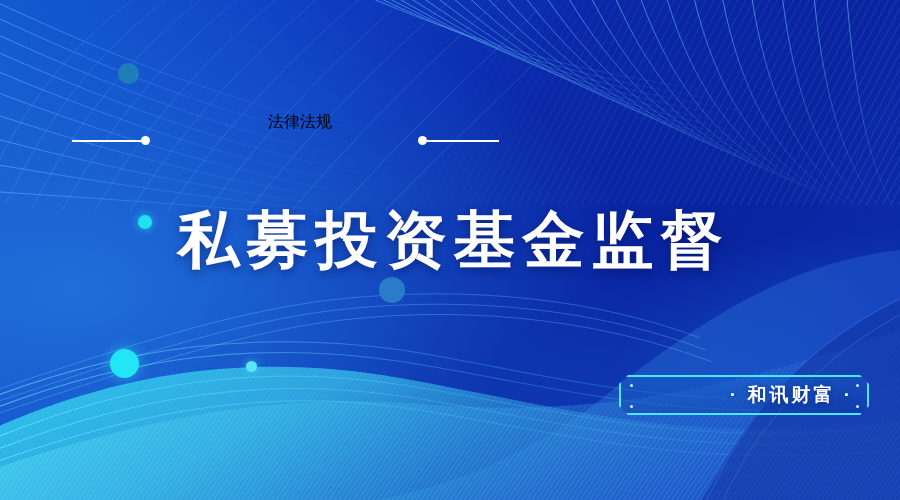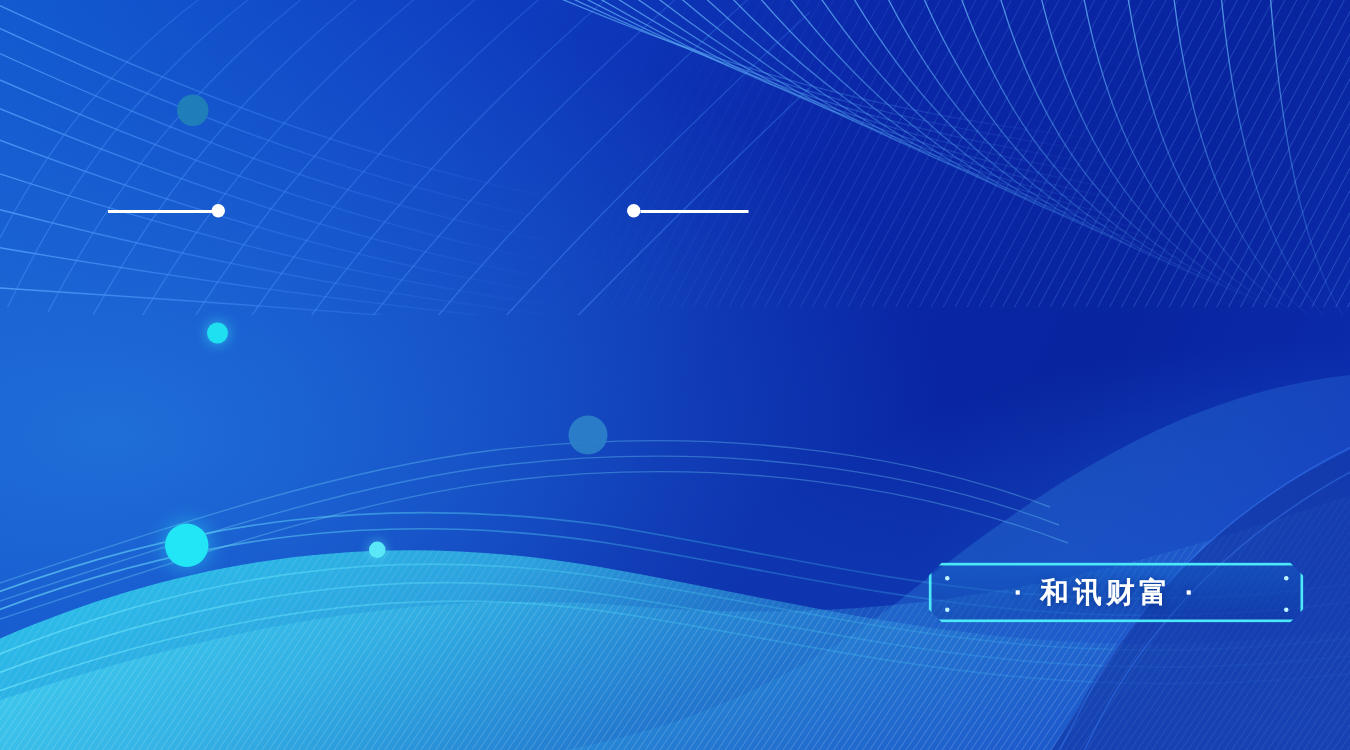--- a/index.html
+++ b/index.html
@@ -42,21 +42,21 @@
   #badge{
     position:absolute;left:619px;top:375px;width:250px;height:40px;
     box-sizing:border-box;
     background:linear-gradient(180deg,rgba(18,96,200,.42),rgba(10,52,160,.34));
     border:2px solid #4de8f8;
     clip-path:polygon(0 9px,9px 0,241px 0,250px 9px,250px 31px,241px 40px,9px 40px,0 31px);
     box-shadow:0 0 12px rgba(70,225,250,.45);
   }
   #badge-inner{
     position:absolute;left:619px;top:375px;width:234px;height:40px;
-    display:flex;align-items:center;justify-content:center;
+    display:flex;align-items:center;justify-content:flex-end;
     color:#ffffff;font-size:19px;font-weight:bold;letter-spacing:3px;text-indent:3px;
     text-shadow:0 1px 5px rgba(0,30,110,.6);
   }
   .badge-pip{position:absolute;width:3px;height:3px;border-radius:50%;background:#bff4ff;}
 </style>
 </head>
 <body>
 
 <div id="banner">
 
@@ -224,22 +224,26 @@
 
   <div class="dot" style="left:246px;top:361px;width:11px;height:11px;background:#5ae8f8;
               box-shadow:0 0 8px rgba(90,232,248,.6);"></div>
 
   <div class="rule" style="left:72px;top:140px;width:72px;"></div>
   <div class="rule-dot" style="left:141px;top:136px;"></div>
 
   <div class="rule-dot" style="left:418px;top:136px;"></div>
   <div class="rule" style="left:427px;top:140px;width:72px;"></div>
 
+  <div class="kicker-wrap">
+    <span>法律法规</span>
+  </div>
 
   <div class="title">
+    <span class="l1">私募投资基金监督</span>
   </div>
 
   <div id="badge"></div>
   <div class="badge-pip" style="left:630px;top:384px;"></div>
   <div class="badge-pip" style="left:630px;top:405px;"></div>
   <div class="badge-pip" style="left:856px;top:384px;"></div>
   <div class="badge-pip" style="left:856px;top:405px;"></div>
   <div id="badge-inner">
     <span>· 和讯财富 ·</span>
   </div>

